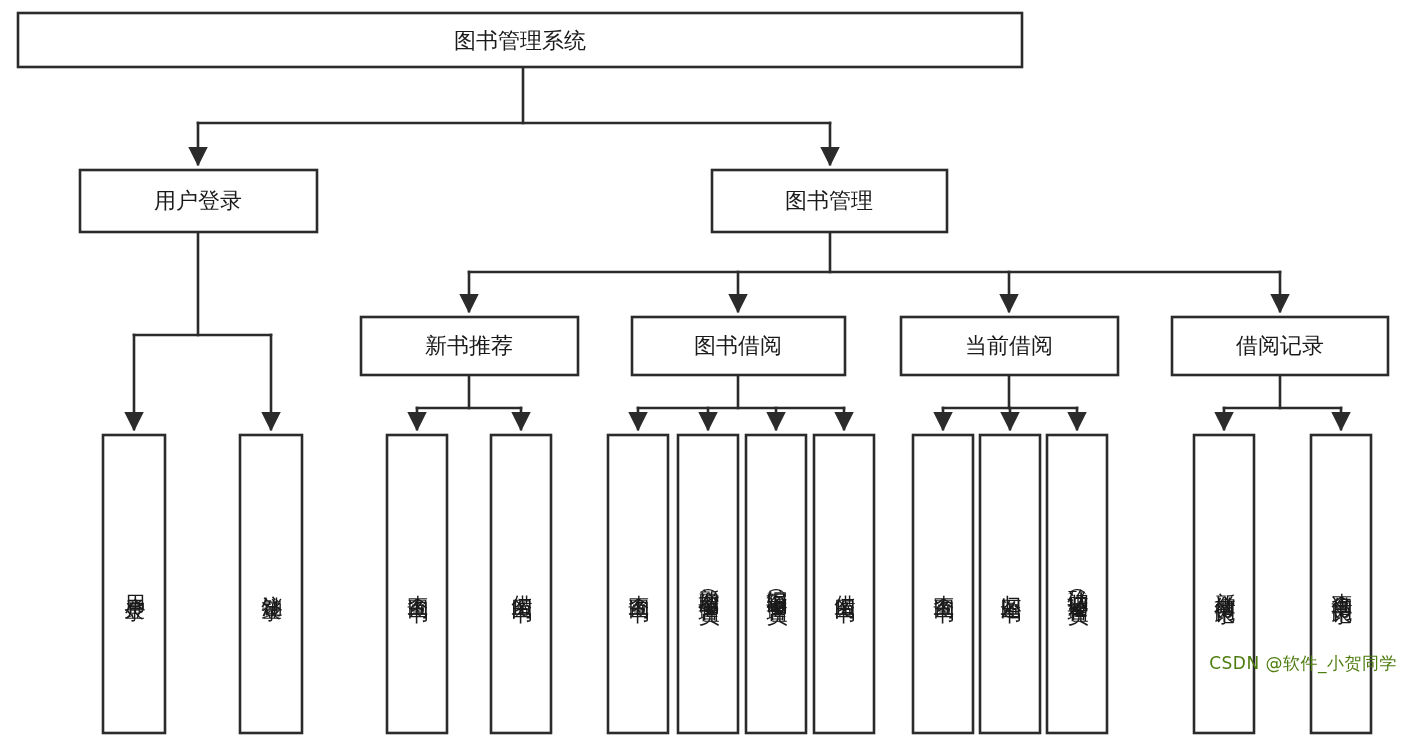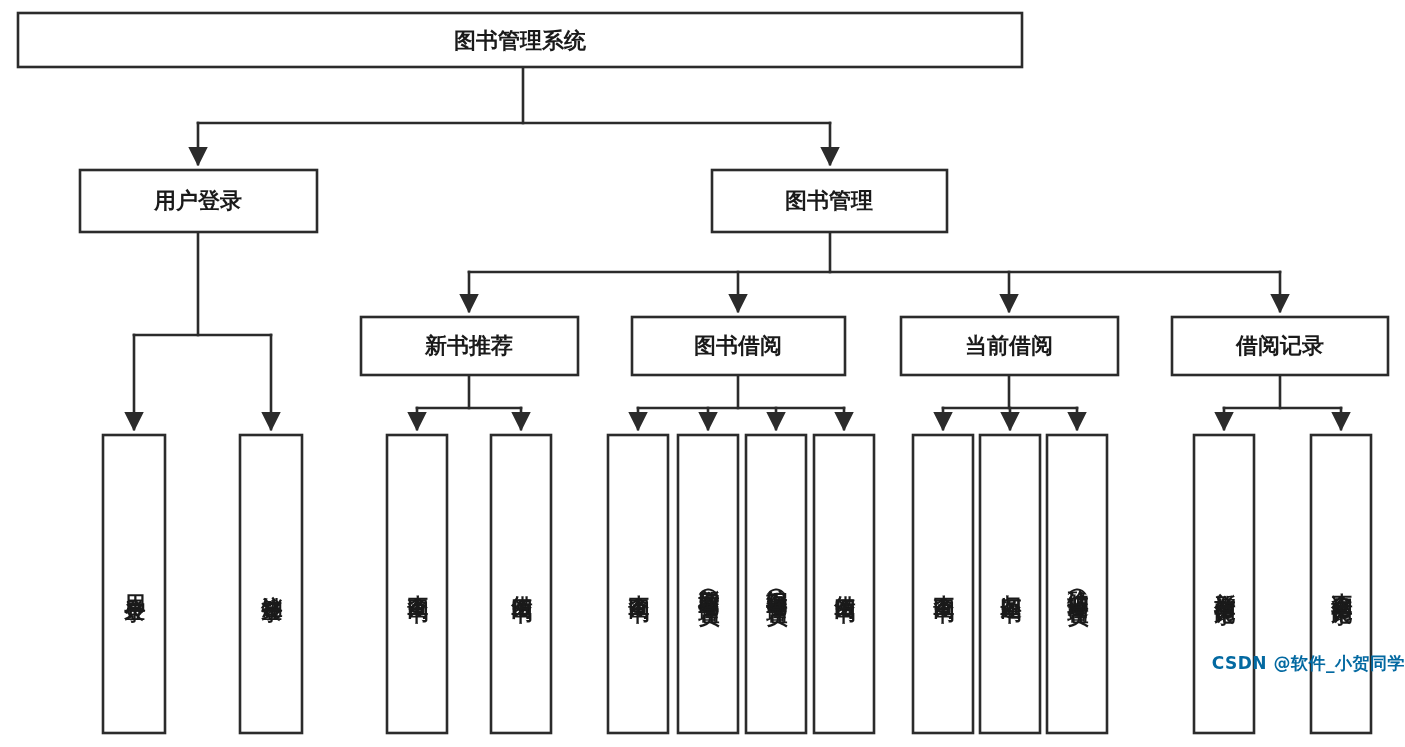--- a/index.html
+++ b/index.html
@@ -11,21 +11,20 @@
     width: 1405px;
     height: 747px;
     font-family: "DejaVu Sans", "Liberation Sans", sans-serif;
     overflow: hidden;
   }
   #diagram-root {
     position: relative;
     width: 1405px;
     height: 681px;
     background: #ffffff;
-    font-weight: bold;
   }
   svg.diagram-svg {
     position: absolute;
     top: 0;
     left: 0;
     width: 1405px;
     height: 747px;
   }
   .node-box {
     fill: #ffffff;
@@ -51,25 +50,25 @@
     stroke: #2b2b2b;
     stroke-width: 2.6;
     fill: none;
     stroke-linecap: square;
   }
   .arrow-head {
     fill: #2b2b2b;
   }
   .watermark {
     position: absolute;
-    right: 0;
+    right: 8px;
     bottom: 6px;
     font-family: "DejaVu Sans", "Liberation Sans", sans-serif;
     font-size: 17px;
-    color: #0369a1;
+    color: #4d7c0f;
     white-space: nowrap;
     letter-spacing: 0.5px;
   }
 </style>
 </head>
 <body>
 
 <div id="diagram-root">
 
   <svg class="diagram-svg" viewBox="0 0 1405 747" xmlns="http://www.w3.org/2000/svg">

